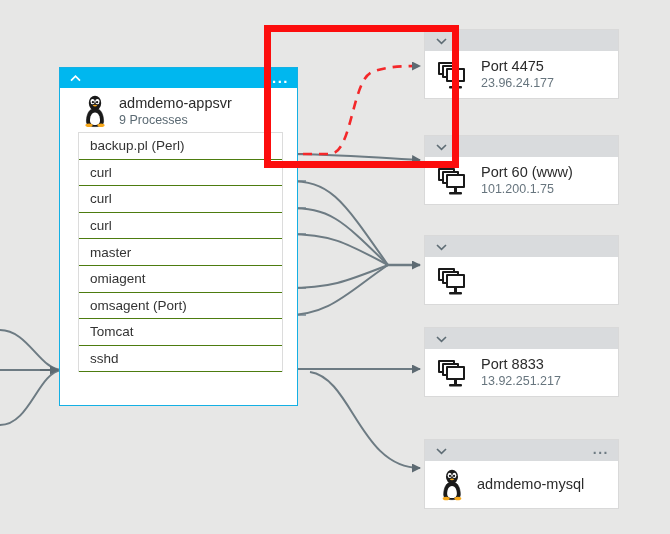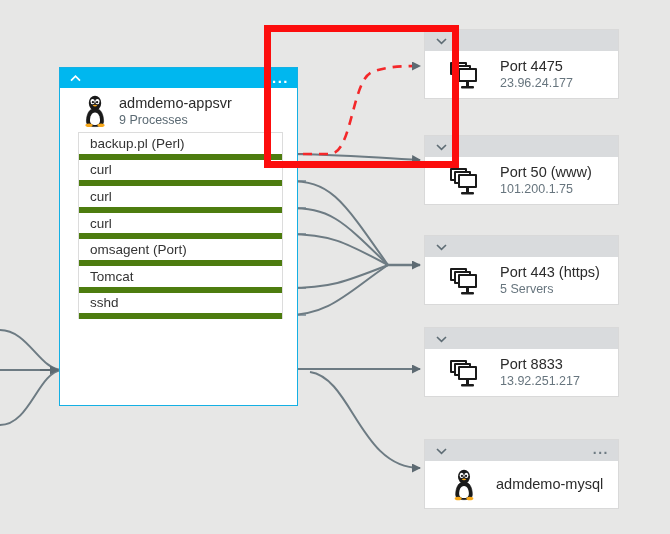--- a/index.html
+++ b/index.html
@@ -88,21 +88,21 @@
     margin-top: 1px;
   }
   .proc-list {
     margin: 0 14px 0 18px;
     border: 1px solid #dcdcdc;
     border-bottom: none;
     background: #fff;
   }
   .proc-row {
     height: 26.6px;
-    border-bottom: 6px solid #4d7c0f;
+    border-bottom: 1px solid #4d7c0f;
     display: flex;
     align-items: center;
     padding-left: 11px;
     font-size: 13.5px;
     color: #333333;
     box-sizing: border-box;
     background: #ffffff;
   }
 
   
@@ -133,23 +133,22 @@
     color: #6e7b83;
     font-size: 14px;
     line-height: 14px;
     letter-spacing: 1.5px;
     font-weight: 700;
   }
   .card-body {
     display: flex;
     align-items: center;
     height: 47px;
-    padding-left: 24px;
-    box-sizing: border-box;
-    gap: 7px;
+    padding-left: 12px;
+    box-sizing: border-box;
   }
   .card-icon {
     width: 34px;
     height: 30px;
     flex: 0 0 34px;
     margin-right: 10px;
   }
   .card-icon.tux-icon { width: 30px; flex: 0 0 30px; height: 33px; }
   .card-text { line-height: 1.15; }
   .card-title {
@@ -252,20 +251,22 @@
         <div class="panel-title">admdemo-appsvr</div>
         <div class="panel-sub">9 Processes</div>
       </div>
     </div>
 
     <div class="proc-list">
       <div class="proc-row">backup.pl (Perl)</div>
       <div class="proc-row">curl</div>
       <div class="proc-row">curl</div>
       <div class="proc-row">curl</div>
+      <div class="proc-row">master</div>
+      <div class="proc-row">omiagent</div>
       <div class="proc-row">omsagent (Port)</div>
       <div class="proc-row">Tomcat</div>
       <div class="proc-row">sshd</div>
     </div>
   </div>
 
   <div class="card" style="top:30px;">
     <div class="card-bar">
       <svg class="chev-down" viewBox="0 0 13 12">
         <path d="M2,4 L6.5,8.4 L11,4" fill="none" stroke="#5f6d75" stroke-width="1.6"></path>
@@ -300,21 +301,21 @@
         <rect x="1" y="2" width="17" height="13" rx="1" fill="#1a1a1a"></rect>
         <rect x="3" y="4" width="13" height="9" fill="#ffffff"></rect>
         <rect x="5" y="5" width="17" height="13" rx="1" fill="#1a1a1a"></rect>
         <rect x="7" y="7" width="13" height="9" fill="#ffffff"></rect>
         <rect x="9" y="8" width="19" height="14" rx="1" fill="#1a1a1a"></rect>
         <rect x="11" y="10" width="15" height="10" fill="#ffffff"></rect>
         <rect x="17" y="22" width="3" height="4" fill="#1a1a1a"></rect>
         <rect x="12" y="26" width="13" height="2.6" rx="1" fill="#1a1a1a"></rect>
       </svg>
       <div class="card-text">
-        <div class="card-title">Port 50 (www)</div>
+        <div class="card-title">Port 60 (www)</div>
         <div class="card-sub">101.200.1.75</div>
       </div>
     </div>
   </div>
 
   <div class="card" style="top:236px;">
     <div class="card-bar">
       <svg class="chev-down" viewBox="0 0 13 12">
         <path d="M2,4 L6.5,8.4 L11,4" fill="none" stroke="#5f6d75" stroke-width="1.6"></path>
       </svg>
@@ -323,24 +324,20 @@
       <svg class="card-icon" viewBox="0 0 34 30">
         <rect x="1" y="2" width="17" height="13" rx="1" fill="#1a1a1a"></rect>
         <rect x="3" y="4" width="13" height="9" fill="#ffffff"></rect>
         <rect x="5" y="5" width="17" height="13" rx="1" fill="#1a1a1a"></rect>
         <rect x="7" y="7" width="13" height="9" fill="#ffffff"></rect>
         <rect x="9" y="8" width="19" height="14" rx="1" fill="#1a1a1a"></rect>
         <rect x="11" y="10" width="15" height="10" fill="#ffffff"></rect>
         <rect x="17" y="22" width="3" height="4" fill="#1a1a1a"></rect>
         <rect x="12" y="26" width="13" height="2.6" rx="1" fill="#1a1a1a"></rect>
       </svg>
-      <div class="card-text">
-        <div class="card-title">Port 443 (https)</div>
-        <div class="card-sub">5 Servers</div>
-      </div>
     </div>
   </div>
 
   <div class="card" style="top:328px;">
     <div class="card-bar">
       <svg class="chev-down" viewBox="0 0 13 12">
         <path d="M2,4 L6.5,8.4 L11,4" fill="none" stroke="#5f6d75" stroke-width="1.6"></path>
       </svg>
     </div>
     <div class="card-body">

